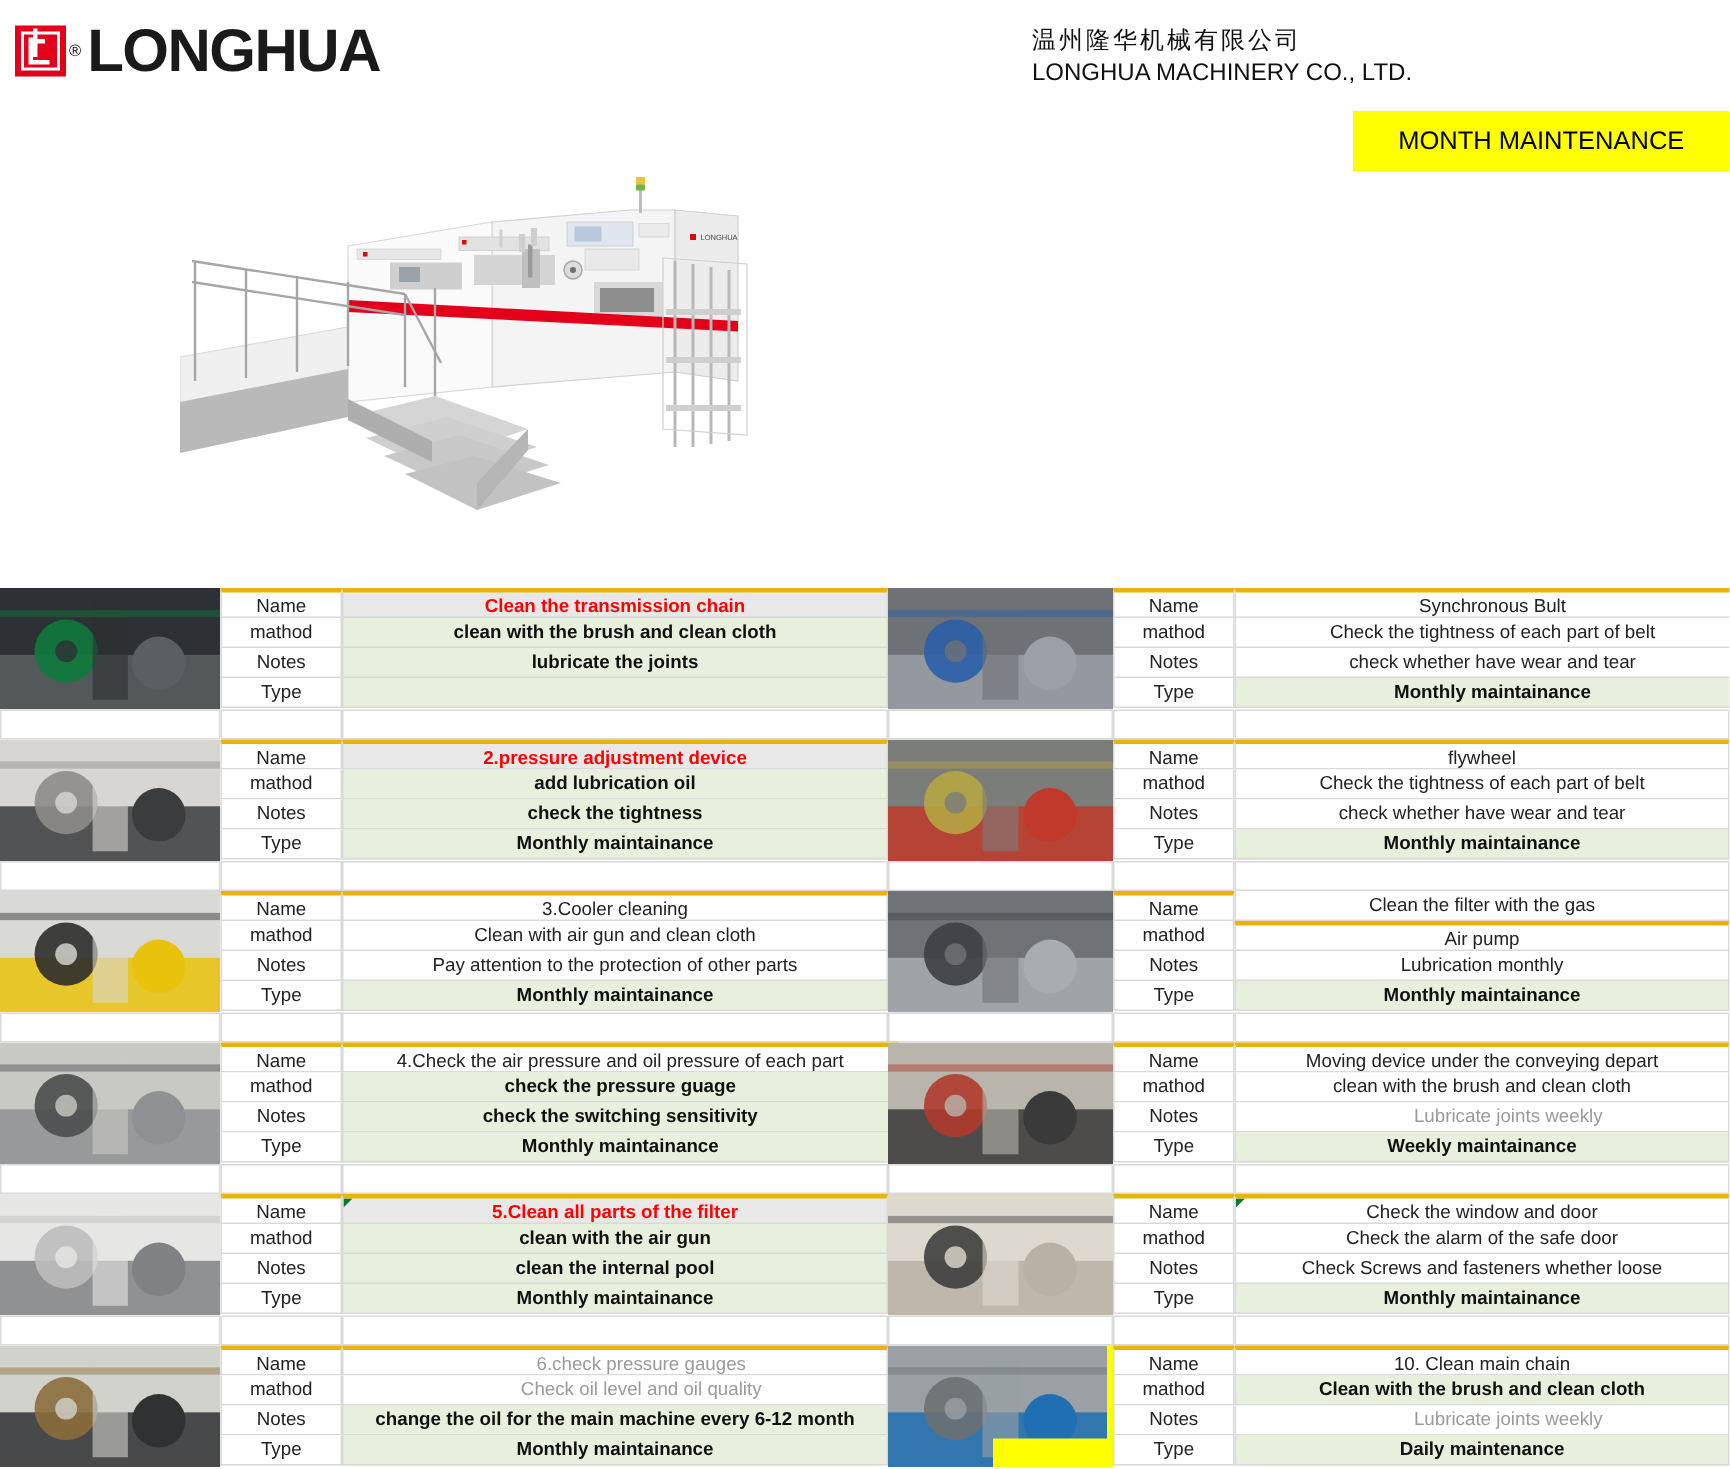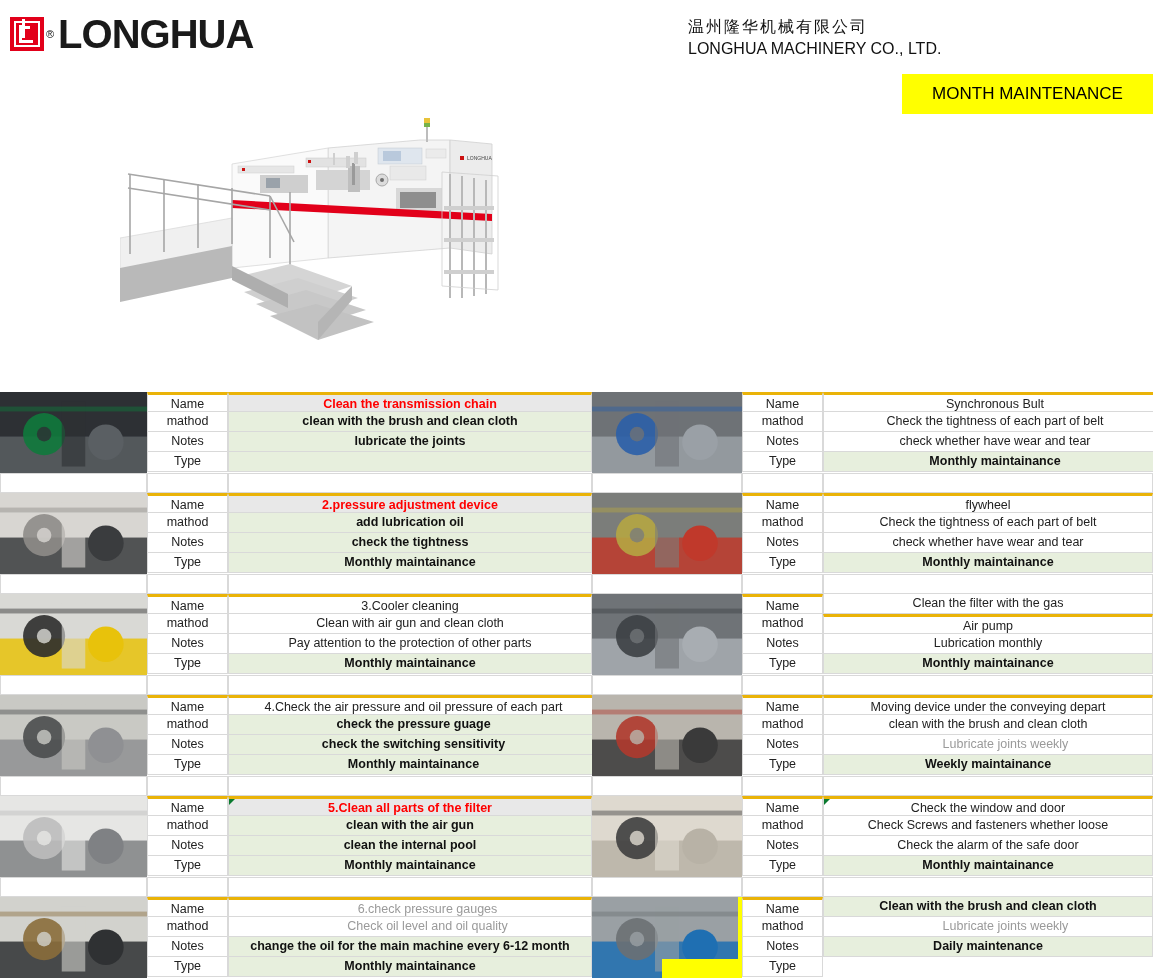--- a/index.html
+++ b/index.html
@@ -441,22 +441,22 @@
     <rect x="0" y="14.58" width="150" height="4.859999999999999" fill="#3e3e3e" opacity="0.45"></rect>
   </svg></div>
           <div class="labels" style="left:150px;width:81px">
             <div class="cell lbl first">Name</div>
             <div class="cell lbl">mathod</div>
             <div class="cell lbl">Notes</div>
             <div class="cell lbl">Type</div>
           </div>
           <div class="vals" style="left:231px;width:330px">
             <div class="cell val t-norm first"><span class="cmt"></span>Check the window and door</div>
+            <div class="cell val t-norm">Check the alarm of the safe door</div>
             <div class="cell val t-norm">Check Screws and fasteners whether loose</div>
-            <div class="cell val t-norm">Check the alarm of the safe door</div>
             <div class="cell bg-green t-bold">Monthly maintainance</div>
           </div>
         </div>
       </div>
       <div class="spacer">
       <div class="sp-cell" style="left:0px;width:147px"></div>
       <div class="sp-cell" style="left:147px;width:81px"></div>
       <div class="sp-cell" style="left:228px;width:364px"></div>
       <div class="sp-cell" style="left:592px;width:150px"></div>
       <div class="sp-cell" style="left:742px;width:81px"></div>
@@ -497,20 +497,21 @@
     <rect x="0" y="14.58" width="150" height="4.859999999999999" fill="#6c7073" opacity="0.45"></rect>
   </svg><span class="yellow-strip"></span>
       <span class="yellow-edge"></span></div>
           <div class="labels" style="left:150px;width:81px">
             <div class="cell lbl first">Name</div>
             <div class="cell lbl">mathod</div>
             <div class="cell lbl">Notes</div>
             <div class="cell lbl">Type</div>
           </div>
           <div class="vals" style="left:231px;width:330px">
+            <div class="cell val t-norm first">10. Clean main chain</div>
             <div class="cell bg-green t-bold">Clean with the brush and clean cloth</div>
             <div class="cell val t-grey">Lubricate joints weekly</div>
             <div class="cell bg-green t-bold">Daily maintenance</div>
           </div>
         </div>
       </div>
     </div>
 </div>
 
 </body></html>

